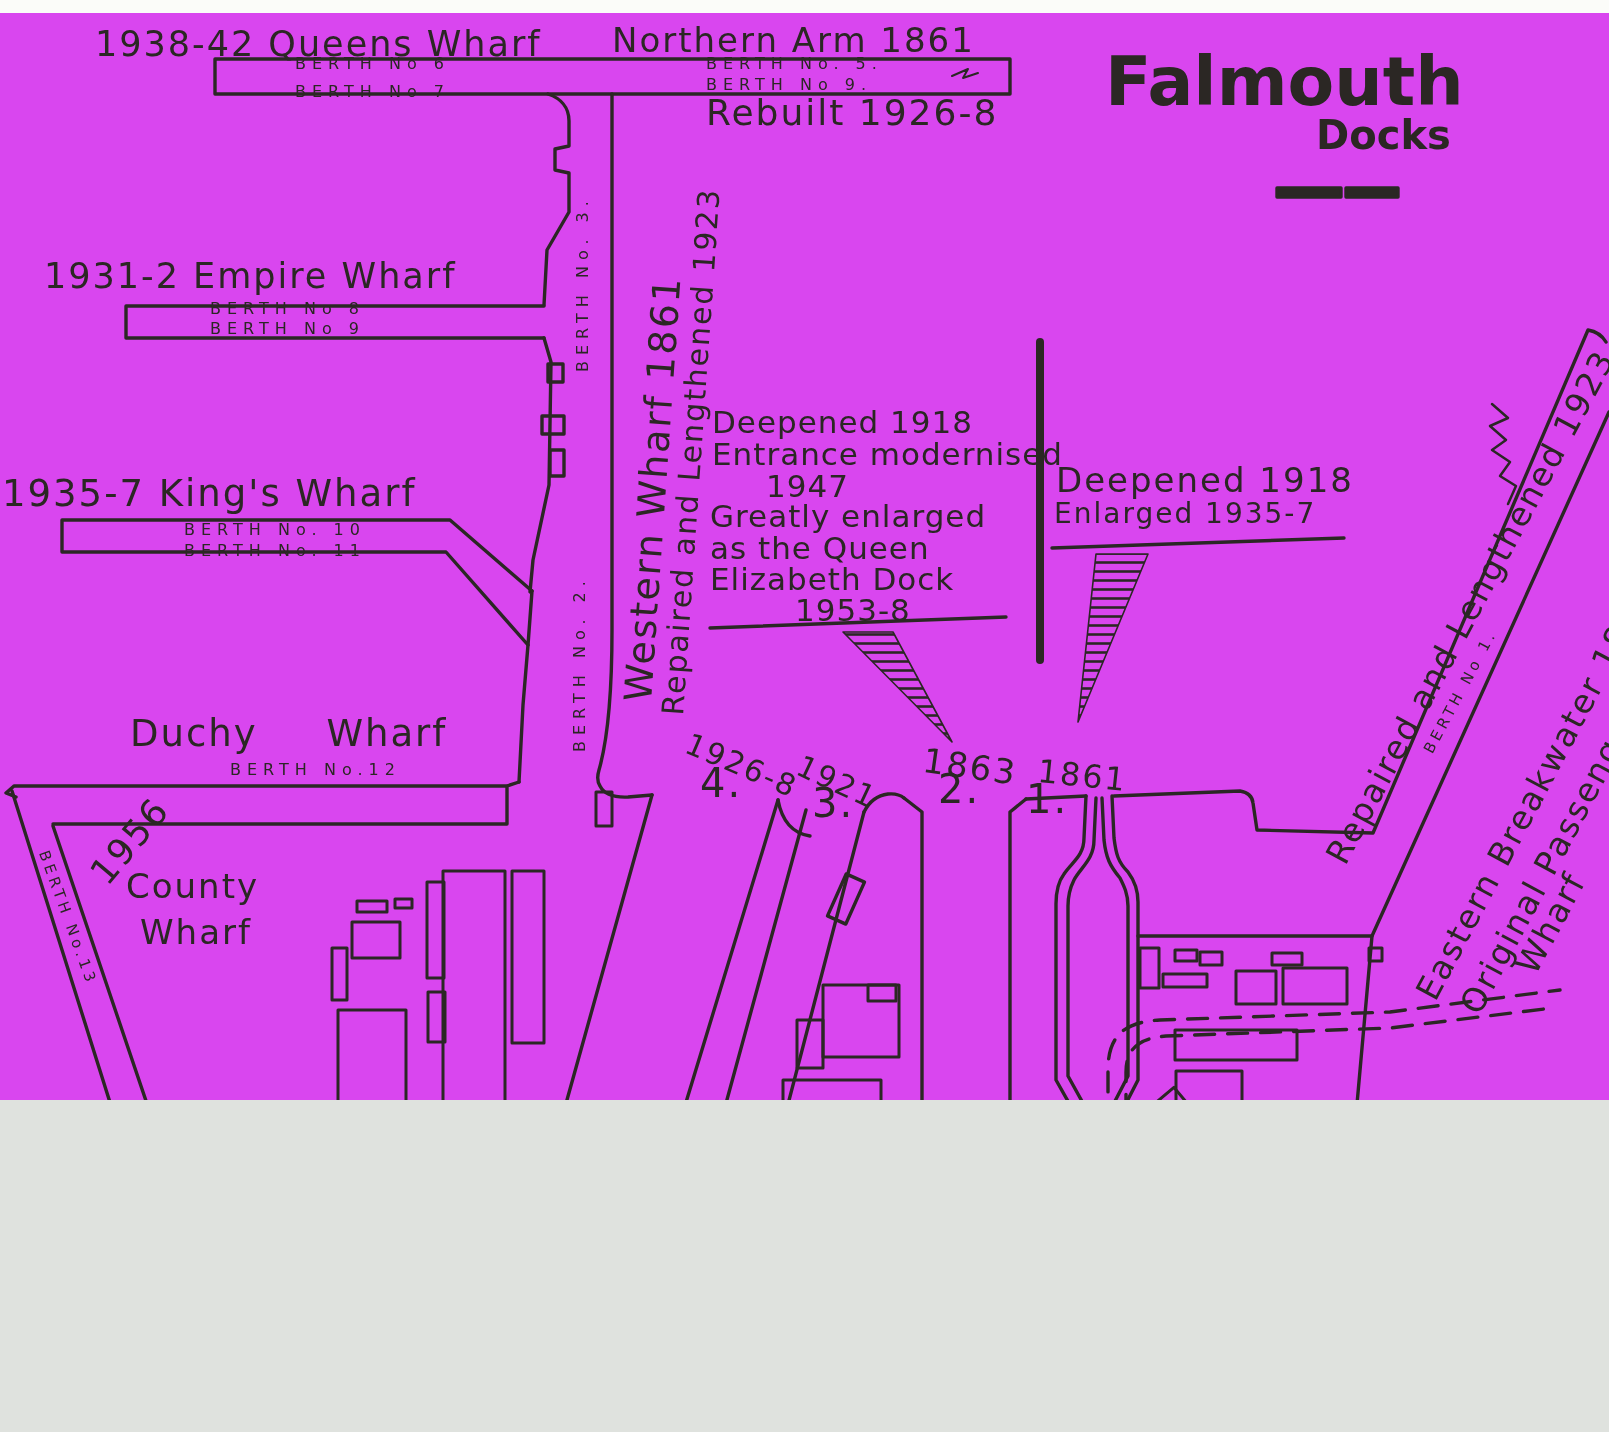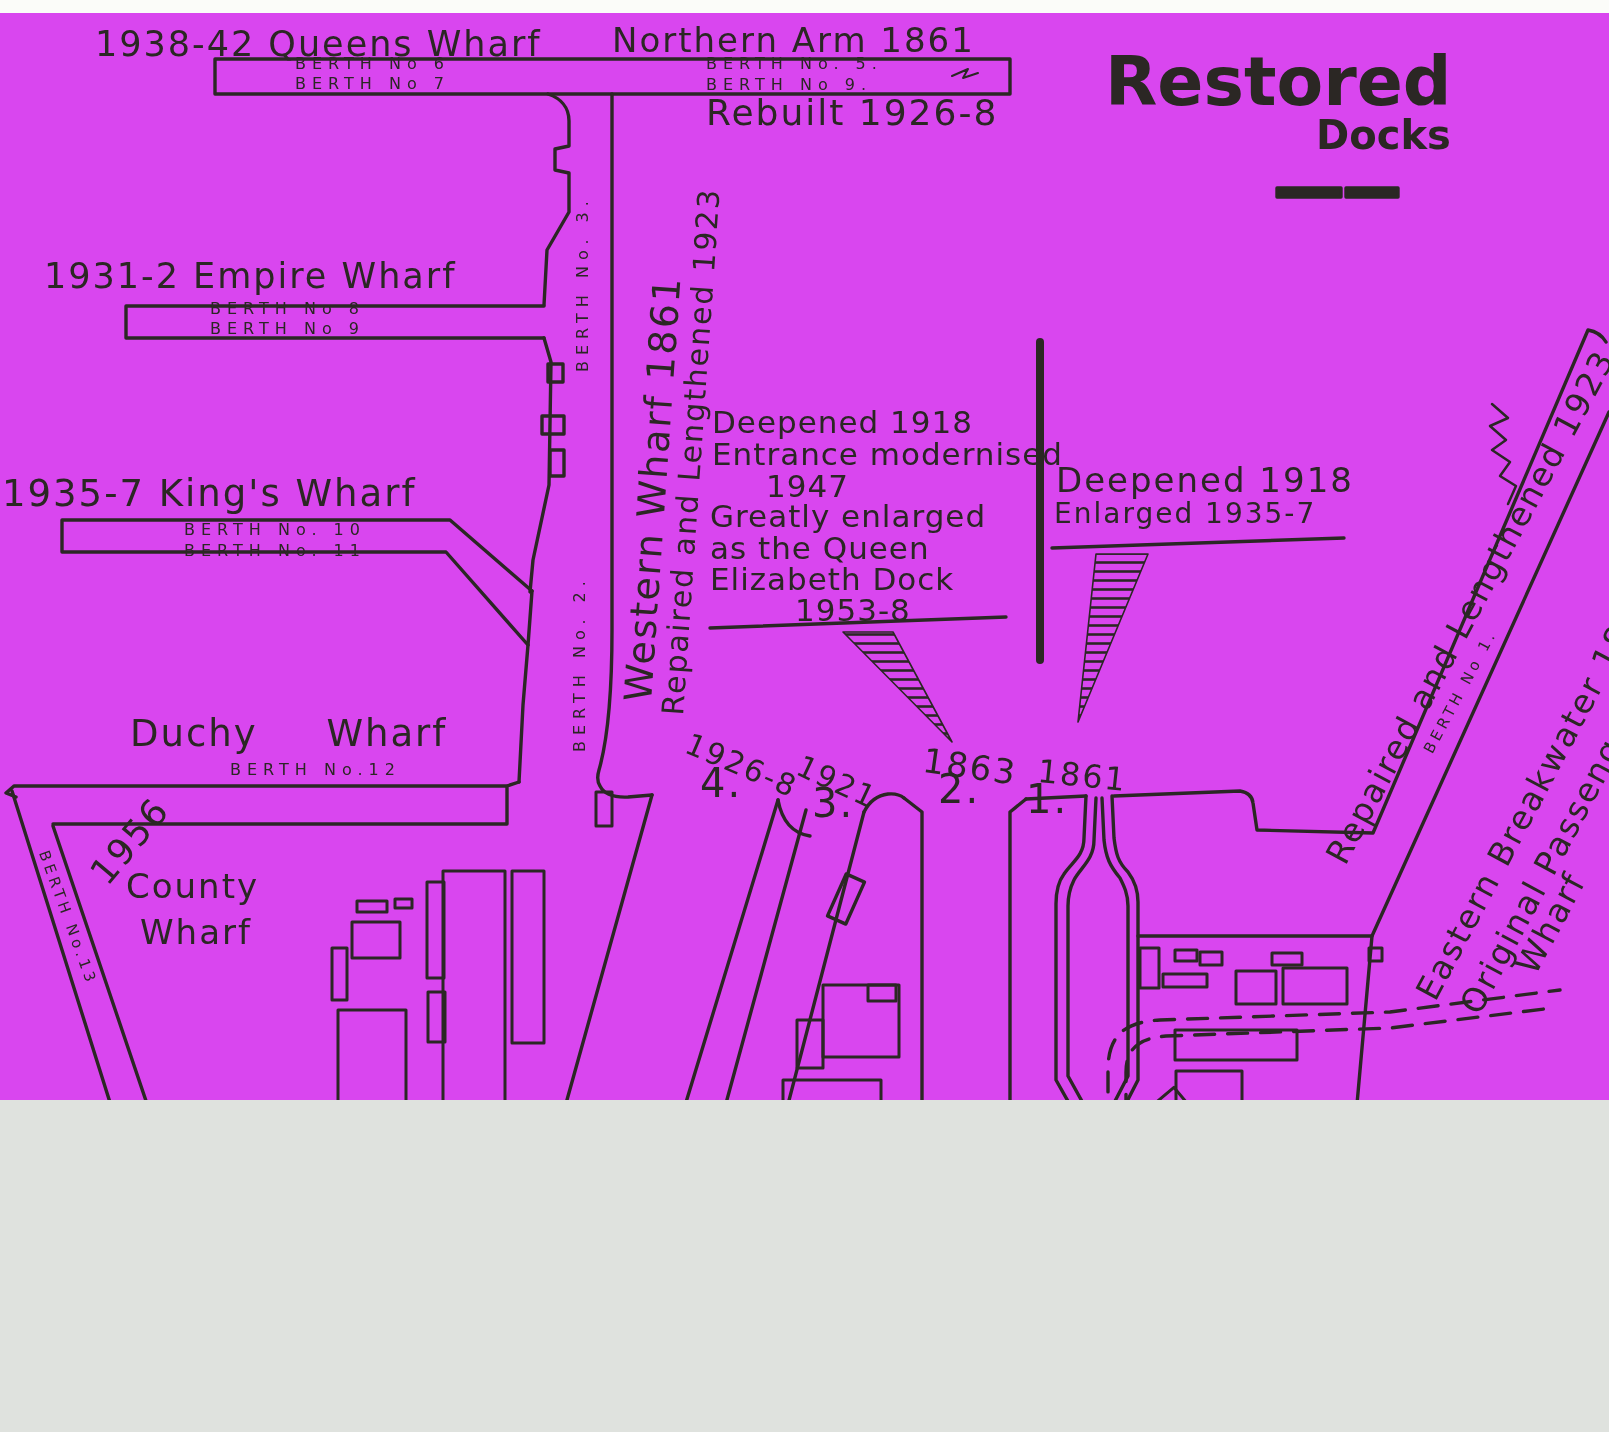--- a/index.html
+++ b/index.html
@@ -143,26 +143,26 @@
           <rect x="480" y="1148" width="55" height="40"></rect>
       <rect x="585" y="1392" width="18" height="18" transform="rotate(45 585 1392)"></rect>
       <rect x="672" y="1262" width="112" height="20"></rect>
     </g>
   </g>
 </svg>
 
 <div class="lbl hw" style="left:95px;top:24px;font-size:35px;">1938-42 Queens Wharf</div>
 <div class="lbl hw" style="left:612px;top:20px;font-size:34px;">Northern Arm 1861</div>
 <div class="lbl cap" style="left:295px;top:54px;">BERTH No 6</div>
-<div class="lbl cap" style="left:295px;top:74px;">BERTH No 7</div>
+<div class="lbl cap" style="left:295px;top:82px;">BERTH No 7</div>
 <div class="lbl cap" style="left:706px;top:54px;">BERTH No. 5.</div>
 <div class="lbl cap" style="left:706px;top:75px;">BERTH No 9.</div>
 <div class="lbl hw" style="left:706px;top:92px;font-size:36px;">Rebuilt 1926-8</div>
 
-<div class="lbl title" style="left:1105px;top:42px;font-size:68px;">Restored</div>
+<div class="lbl title" style="left:1105px;top:42px;font-size:68px;">Falmouth</div>
 <div class="lbl title" style="left:1316px;top:112px;font-size:40px;">Docks</div>
 
 <div class="lbl hw" style="left:44px;top:256px;font-size:35px;">1931-2 Empire Wharf</div>
 <div class="lbl cap" style="left:210px;top:299px;">BERTH No 8</div>
 <div class="lbl cap" style="left:210px;top:319px;">BERTH No 9</div>
 
 <div class="lbl hw" style="left:2px;top:472px;font-size:37px;">1935-7 King's Wharf</div>
 <div class="lbl cap" style="left:184px;top:520px;">BERTH No. 10</div>
 <div class="lbl cap" style="left:184px;top:541px;">BERTH No. 11</div>
 

